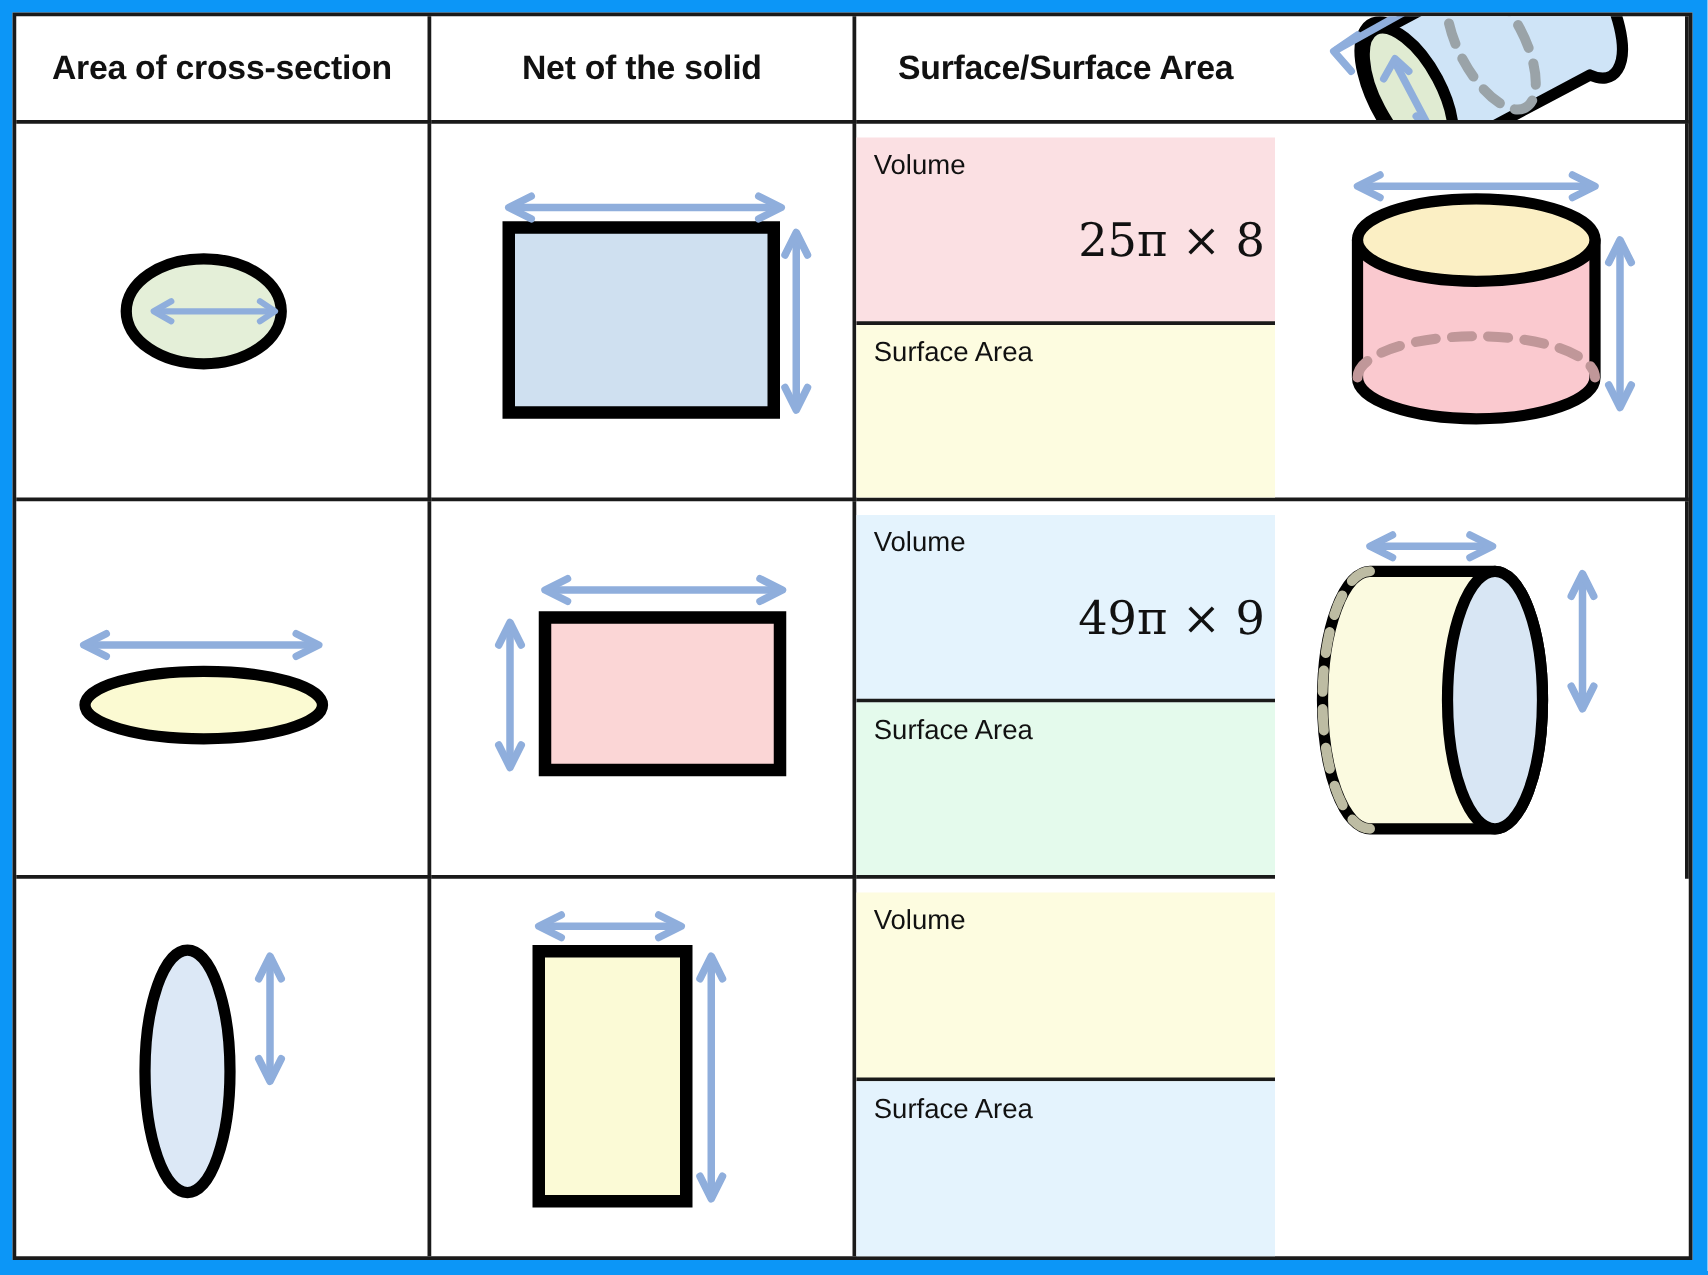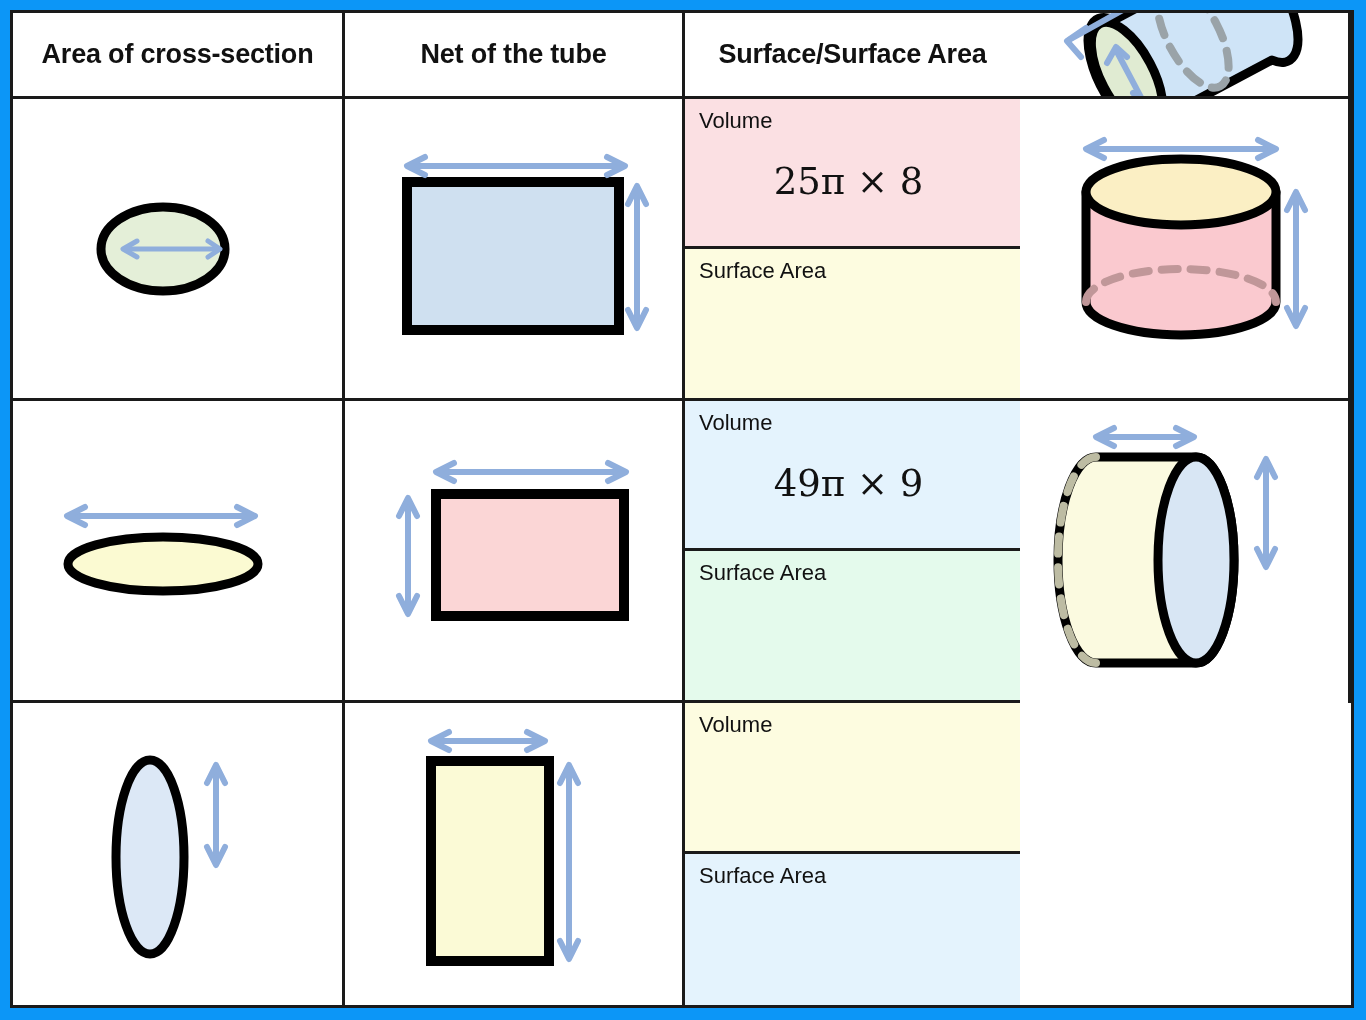--- a/index.html
+++ b/index.html
@@ -48,39 +48,40 @@
   }
 
   
   .figcell { display: flex; align-items: center; justify-content: center; }
   .figcell svg { display: block; }
 
   
   .vsa {
     display: flex; flex-direction: column;
     height: 100%;
+    margin-top: 11px;
   }
   .vsa > div {
     position: relative;
     flex: 1 1 50%;
     box-sizing: border-box;
     padding: 10px 14px 0 14px;
   }
   .vsa > div.top { border-bottom: 3px solid #1a1a1a; }
   .vsa .lbl {
     font-size: 22px;
     color: #111;
     line-height: 1.1;
   }
   .vsa .expr {
     position: absolute;
     left: 0; right: 8px;
     top: 50%;
     transform: translateY(-28%);
-    text-align: center;
+    text-align: right;
     font-family: "DejaVu Serif", serif;
     font-size: 37px;
     color: #111;
     white-space: nowrap;
   }
   .vsa .expr:empty { display: none; }
 
   
   .f-pink      { background: #FBE0E3; }
   .f-cream     { background: #FDFCE0; }
@@ -90,21 +91,21 @@
 </head>
 <body>
 
 <div id="page">
   <div id="table">
 
     <div class="cell hcell">
       <span>Area of cross-section</span>
     </div>
     <div class="cell hcell">
-      <span>Net of the tube</span>
+      <span>Net of the solid</span>
     </div>
     <div class="cell hcell lastcol">
       <span>Surface/Surface Area</span>
     </div>
 
     <div class="cell figcell">
       <svg width="300" height="290" viewBox="0 0 300 290">
 
         <g>
           <path d="M 80 110 L 212 40 A 26 58 -28 0 1 238 150 L 106 220 A 26 58 -28 0 1 80 110 Z" fill="#CFE4F7" stroke="#000" stroke-width="9" stroke-linejoin="round"></path>

